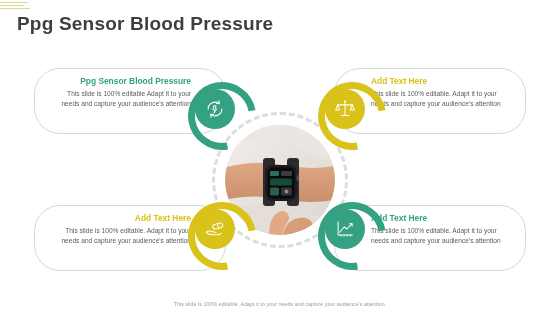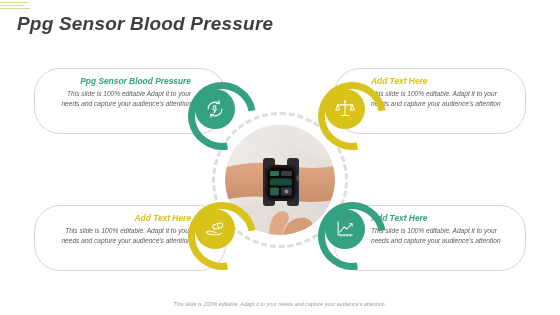--- a/index.html
+++ b/index.html
@@ -13,21 +13,20 @@
     height: 315px;
     overflow: hidden;
     font-family: "Liberation Sans", sans-serif;
     position: relative;
   }
 
   .slide {
     position: absolute;
     inset: 0;
     background: #ffffff;
-    font-style: italic;
   }
 
   
   .corner-stripes {
     position: absolute;
     left: 0px;
     top: 2px;
     width: 30px;
     height: 9px;
   }

